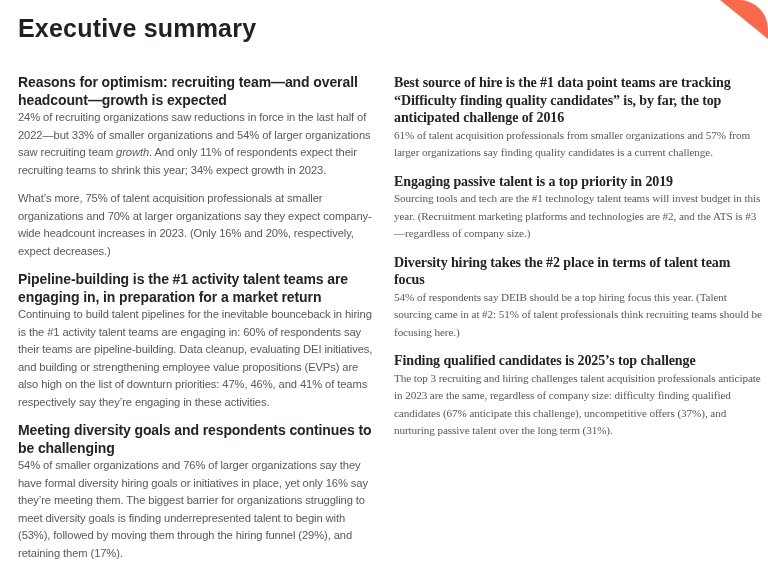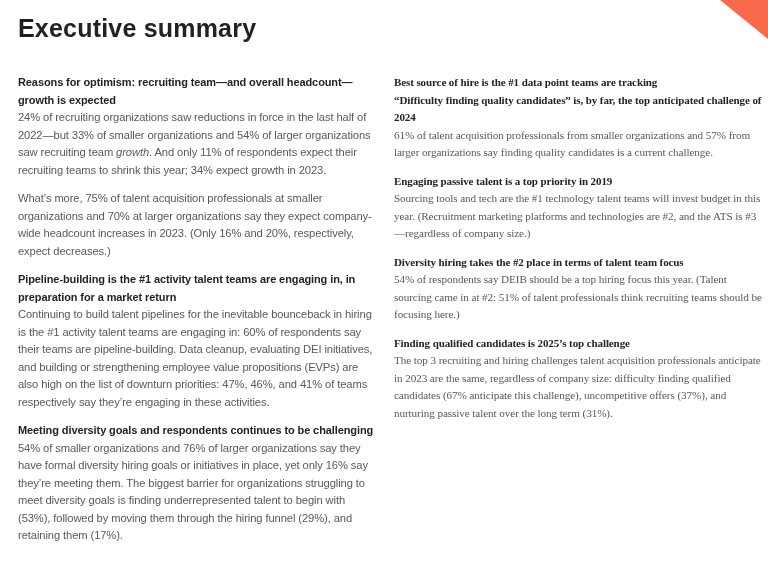--- a/index.html
+++ b/index.html
@@ -3,20 +3,21 @@
 <meta charset="utf-8">
 <style>
   html, body { margin: 0; padding: 0; background: #ffffff; }
   .page {
     position: relative;
     width: 768px;
     height: 582px;
     background: #ffffff;
     overflow: hidden;
     font-family: "Liberation Sans", sans-serif;
+    border-radius: 29px;
   }
   .corner-triangle {
     position: absolute;
     top: 0;
     right: 0;
     display: block;
   }
   h1.title {
     margin: 13px 0 0 18px;
     font-size: 25px;
@@ -28,21 +29,21 @@
   .cols {
     display: flex;
     margin-top: 31px;
     padding: 0 14px 0 18px;
     gap: 18px;
   }
   .col-left  { width: 358px; flex: none; }
   .col-right { width: 368px; flex: none; font-family: Liberation Serif, serif; }
   .sec h2 {
     margin: 0;
-    font-size: 11px;
+    font-size: 14px;
     line-height: 17.5px;
     font-weight: 700;
     letter-spacing: -0.1px;
     color: #212429;
   }
   .sec p {
     margin: 0 0 11px 0;
     font-size: 11.2px;
     line-height: 17.5px;
     letter-spacing: -0.1px;
@@ -82,21 +83,21 @@
 
     </div>
 
     <div class="col-right">
 
       <div class="sec">
         <h2>Best source of hire is the #1 data point teams are tracking</h2>
       </div>
 
       <div class="sec">
-        <h2>“Difficulty finding quality candidates” is, by far, the top anticipated challenge of 2024</h2>
+        <h2>“Difficulty finding quality candidates” is, by far, the top anticipated challenge of 2016</h2>
         <p><span>61% of talent acquisition professionals from smaller organizations and 57% from larger organizations say finding quality candidates is a current challenge.</span></p>
       </div>
 
       <div class="sec">
         <h2>Engaging passive talent is a top priority in 2019</h2>
         <p><span>Sourcing tools and tech are the #1 technology talent teams will invest budget in this year. (Recruitment marketing platforms and technologies are #2, and the ATS is #3—regardless of company size.)</span></p>
       </div>
 
       <div class="sec">
         <h2>Diversity hiring takes the #2 place in terms of talent team focus</h2>

